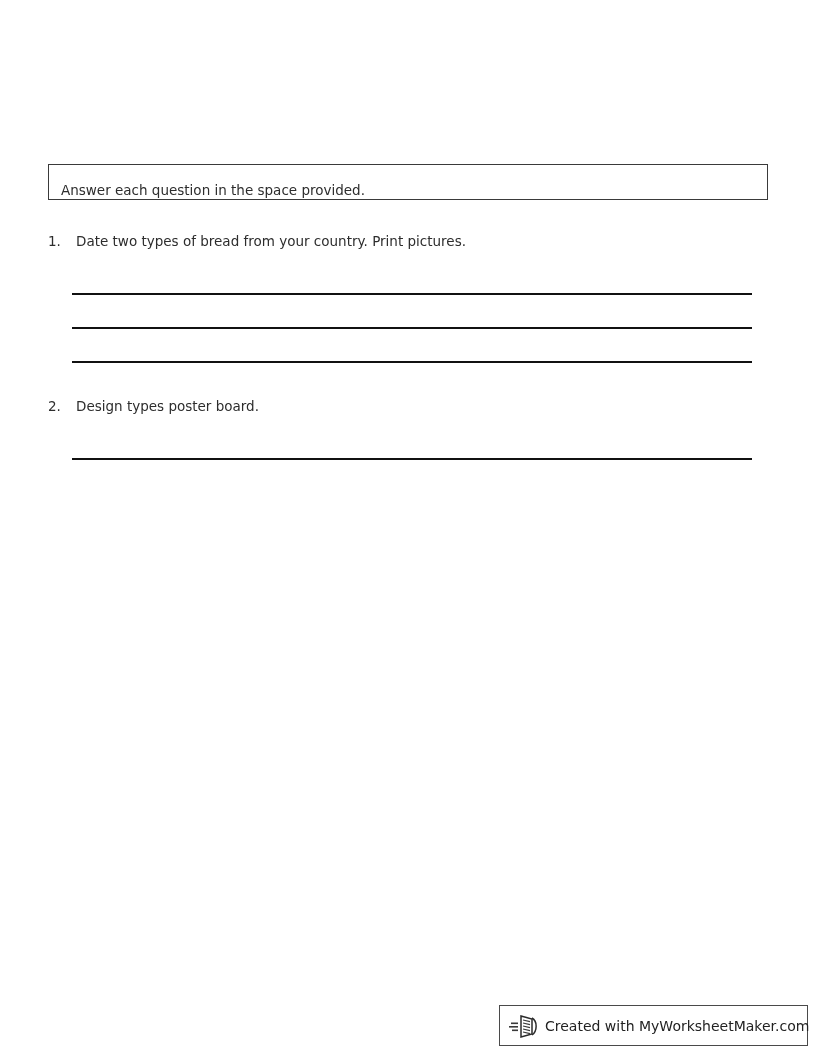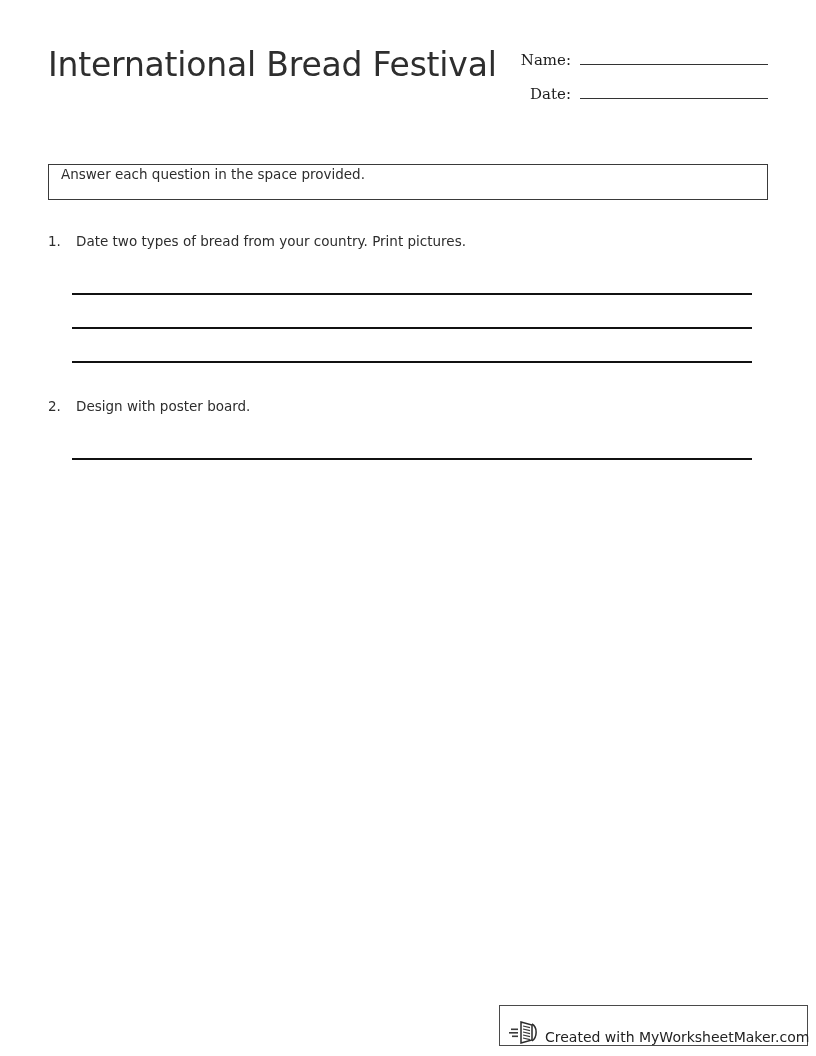--- a/index.html
+++ b/index.html
@@ -78,21 +78,21 @@
   
   .instructions-box {
     position: absolute;
     left: 48px;
     top: 164px;
     width: 720px;
     height: 36px;
     border: 1px solid #3a3a3a;
     box-sizing: border-box;
     display: flex;
-    align-items: flex-start;
+    align-items: flex-end;
   }
 
   .instructions-text {
     padding-left: 12px;
     font-size: 13.5px;
     color: #2d2d2d;
     line-height: 18px;
   }
 
   
@@ -145,21 +145,21 @@
   .footer-badge {
     position: absolute;
     left: 499px;
     top: 1005px;
     width: 309px;
     height: 41px;
     border: 1px solid #4a4a4a;
     box-sizing: border-box;
     background: #ffffff;
     display: flex;
-    align-items: flex-end;
+    align-items: center;
   }
 
   .footer-logo {
     width: 34px;
     height: 26px;
     margin-left: 9px;
     flex: none;
     display: block;
   }
 
@@ -168,34 +168,20 @@
     color: #222222;
     white-space: nowrap;
     margin-left: 2px;
   }
 </style>
 </head>
 <body>
 
 <div class="page">
 
-  <div class="header">
-    <div class="worksheet-title">International Bread Festival</div>
-
-    <div class="namedate">
-      <div class="namedate-row">
-        <span class="namedate-label">Name:</span>
-        <span class="namedate-rule"></span>
-      </div>
-      <div class="namedate-row">
-        <span class="namedate-label">Date:</span>
-        <span class="namedate-rule"></span>
-      </div>
-    </div>
-  </div>
 
   <div class="instructions-box">
     <span class="instructions-text">Answer each question in the space provided.</span>
   </div>
 
   <div class="questions">
 
     <div class="question q1">
       <div class="question-head">
         <span class="question-number">1.</span>
@@ -204,21 +190,21 @@
       <div class="answer-lines q1-lines">
         <div class="answer-line"></div>
         <div class="answer-line"></div>
         <div class="answer-line"></div>
       </div>
     </div>
 
     <div class="question q2">
       <div class="question-head">
         <span class="question-number">2.</span>
-        <span class="question-text">Design with poster board.</span>
+        <span class="question-text">Design types poster board.</span>
       </div>
       <div class="answer-lines q2-lines">
         <div class="answer-line"></div>
       </div>
     </div>
 
   </div>
 
   <div class="footer-badge">
     <svg class="footer-logo" viewBox="0 0 34 26">

